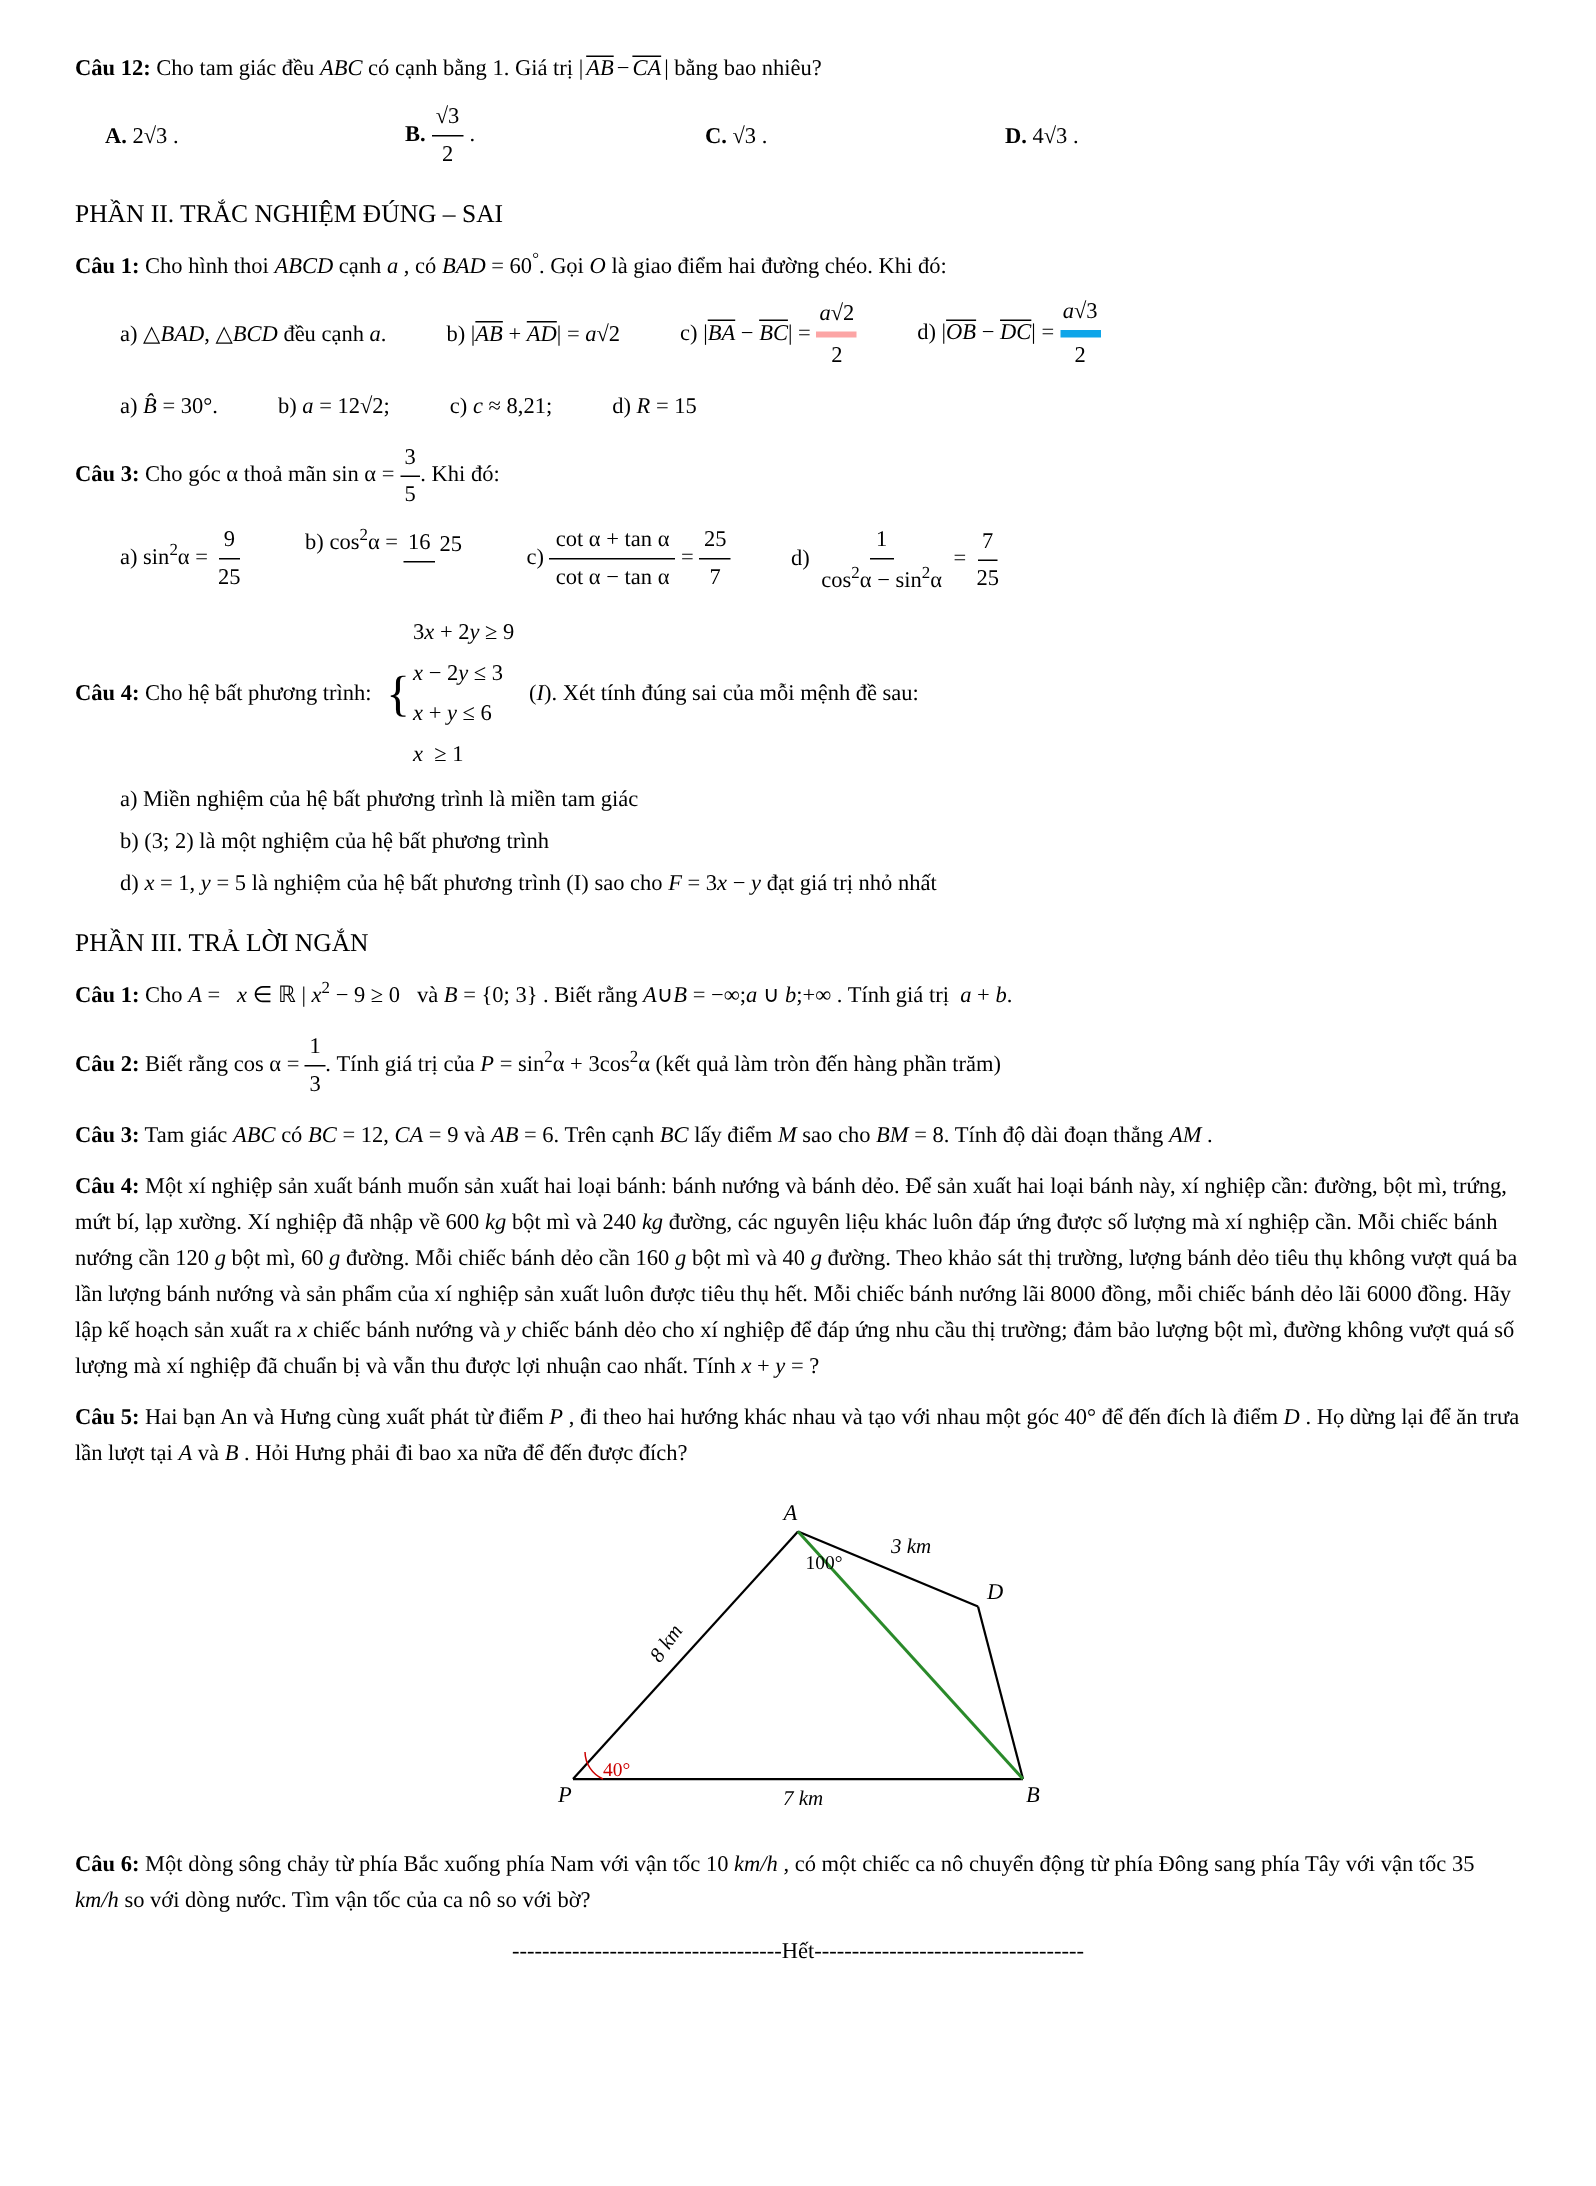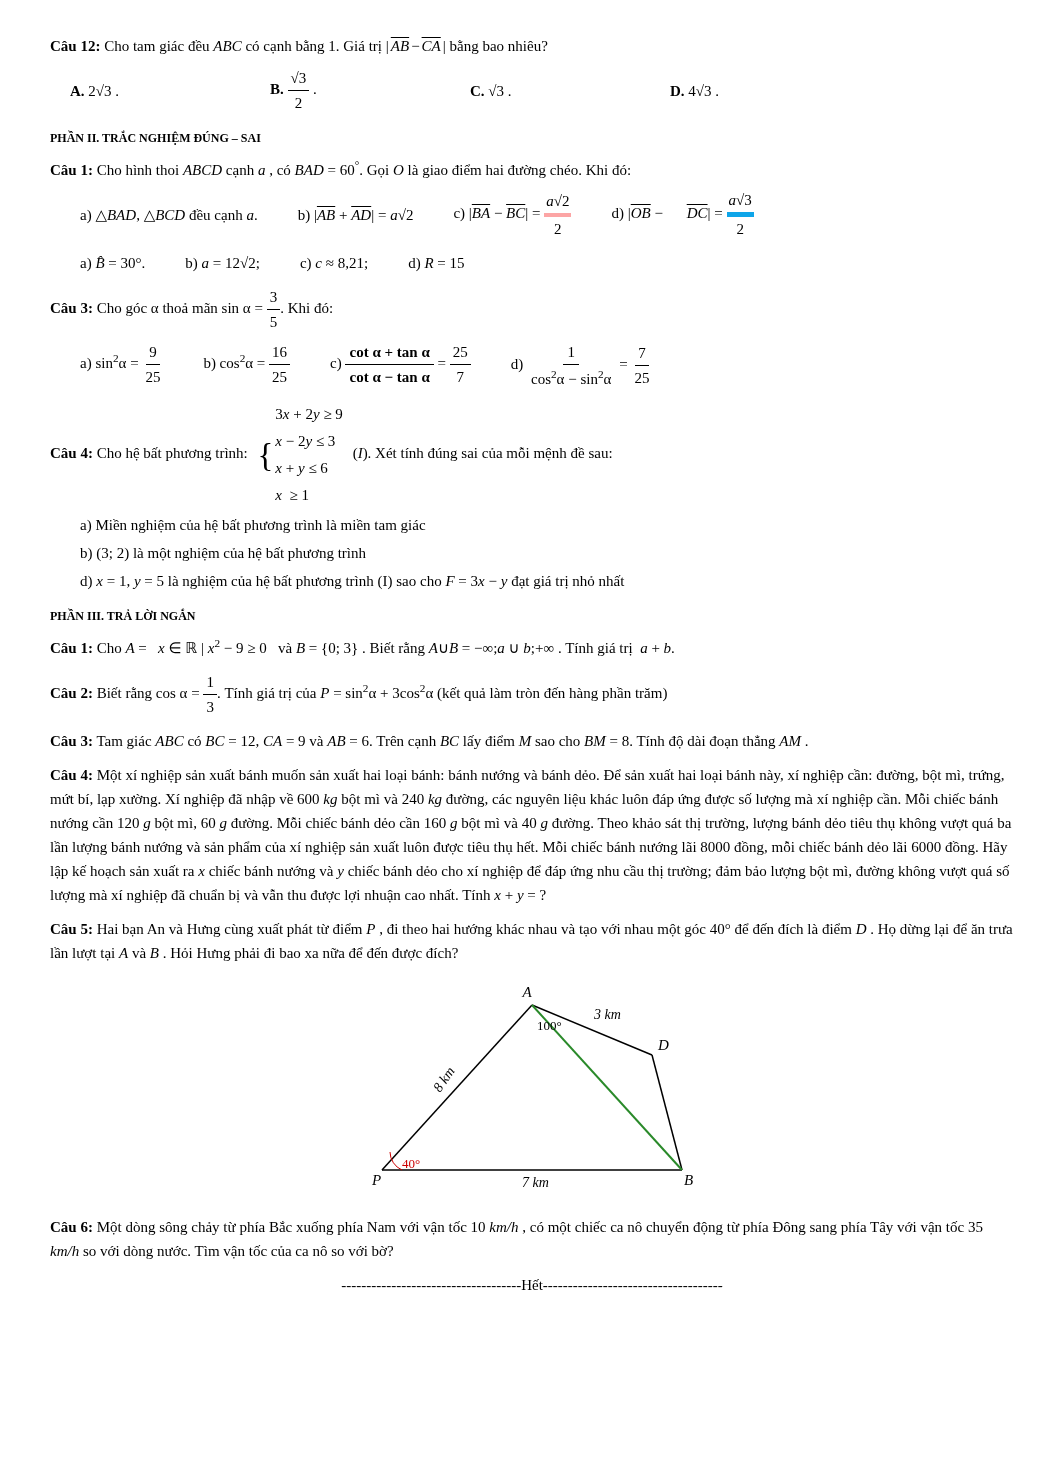--- a/index.html
+++ b/index.html
@@ -7,22 +7,22 @@
       font-family: 'Times New Roman', Times, serif;
       font-size: 15px;
       background: #fff;
       color: #000;
       width: 1064px;
       min-height: 1457px;
       padding: 30px 50px;
       line-height: 1.6;
     }
     .section-title {
-      font-weight: bold;
-      font-size: 12px;
+      font-weight: normal;
+      font-size: 17px;
       margin: 14px 0 8px 0;
     }
     .question-block {
       margin-bottom: 10px;
     }
     .question-label {
       font-weight: bold;
     }
     .choices-row {
       display: flex;
@@ -112,21 +112,21 @@
     <span>
       c) |<span style="text-decoration:overline;font-style:italic;">BA</span>
       − <span style="text-decoration:overline;font-style:italic;">BC</span>| =
       <span style="display:inline-flex;flex-direction:column;align-items:center;vertical-align:middle;">
         <span style="border-bottom:4px solid #fca5a5;padding:0 2px;"><span class="italic">a</span>√2</span>
         <span style="padding:0 2px;">2</span>
       </span>
     </span>
     <span>
       d) |<span style="text-decoration:overline;font-style:italic;">OB</span>
-      − <span style="text-decoration:overline;font-style:italic;margin-left:20px;">DC</span>| =
+      − <span style="text-decoration:overline;font-style:italic;">DC</span>| =
       <span style="display:inline-flex;flex-direction:column;align-items:center;vertical-align:middle;">
         <span style="border-bottom:5px solid #0ea5e9;padding:0 2px;"><span class="italic">a</span>√3</span>
         <span style="padding:0 2px;">2</span>
       </span>
     </span>
   </div>
 </div>
 
 <div class="question-block">
   <div class="math-row">
@@ -149,28 +149,28 @@
   <div class="math-row" style="align-items:flex-start; flex-wrap:wrap; ">
     <span>
       a) sin<sup>2</sup>α =
       <span style="display:inline-flex;flex-direction:column;align-items:center;vertical-align:middle;">
         <span style="border-bottom:1px solid #000;padding:0 3px;">9</span>
         <span style="padding:0 3px;">25</span>
       </span>
     </span>
     <span>
       b) cos<sup>2</sup>α =
-      <span style="display:inline-flex;flex-direction:column;align-items:flex-end;vertical-align:middle;">
+      <span style="display:inline-flex;flex-direction:row;align-items:flex-end;vertical-align:middle;">
         <span style="border-bottom:1px solid #000;padding:0 3px;">16</span>
         <span style="padding:0 3px;">25</span>
       </span>
     </span>
     <span>
       c)
-      <span style="display:inline-flex;flex-direction:column;align-items:center;vertical-align:middle;font-weight:bold;">
+      <span style="display:inline-flex;flex-direction:column;align-items:center;vertical-align:middle;">
         <span style="border-bottom:1px solid #000;padding:0 4px;">cot α + tan α</span>
         <span style="padding:0 4px;">cot α − tan α</span>
       </span>
       =
       <span style="display:inline-flex;flex-direction:column;align-items:center;vertical-align:middle;">
         <span style="border-bottom:1px solid #000;padding:0 3px;">25</span>
         <span style="padding:0 3px;">7</span>
       </span>
     </span>
     <span>

